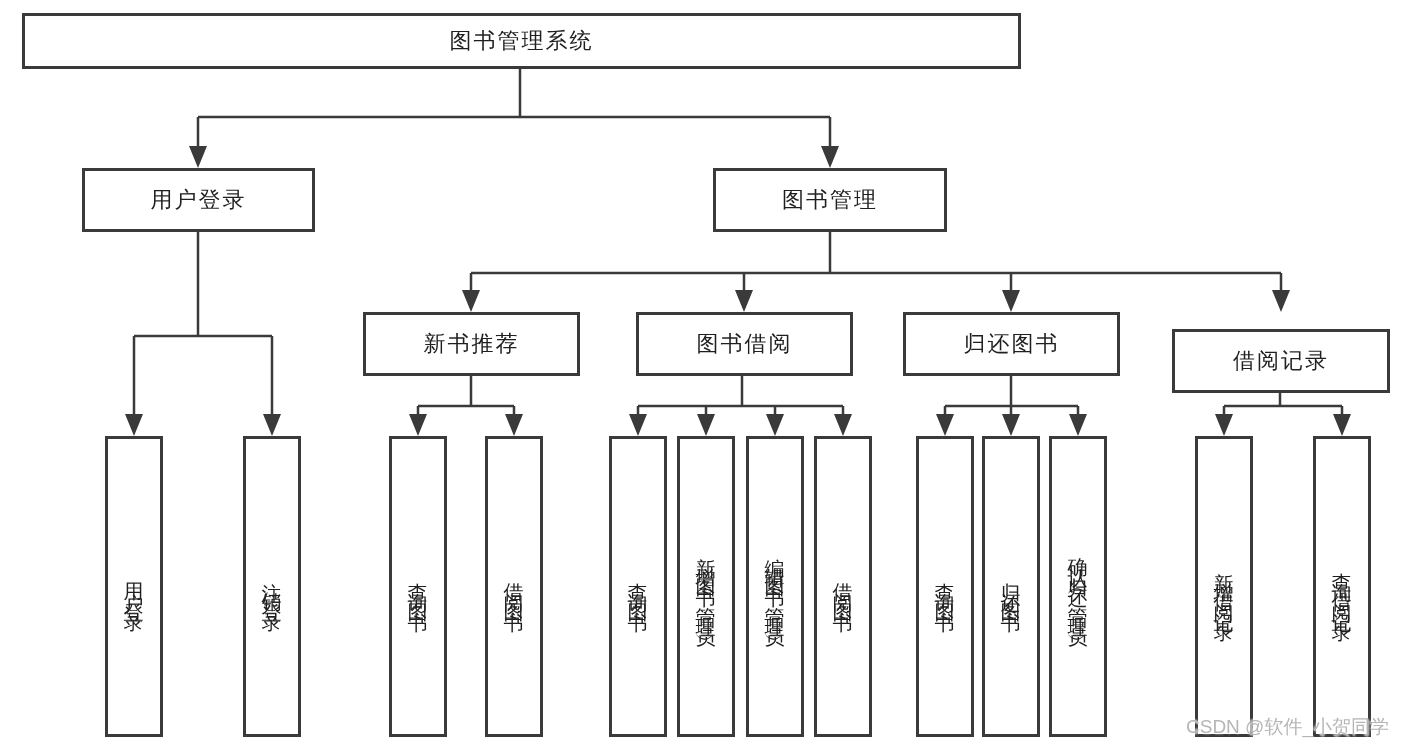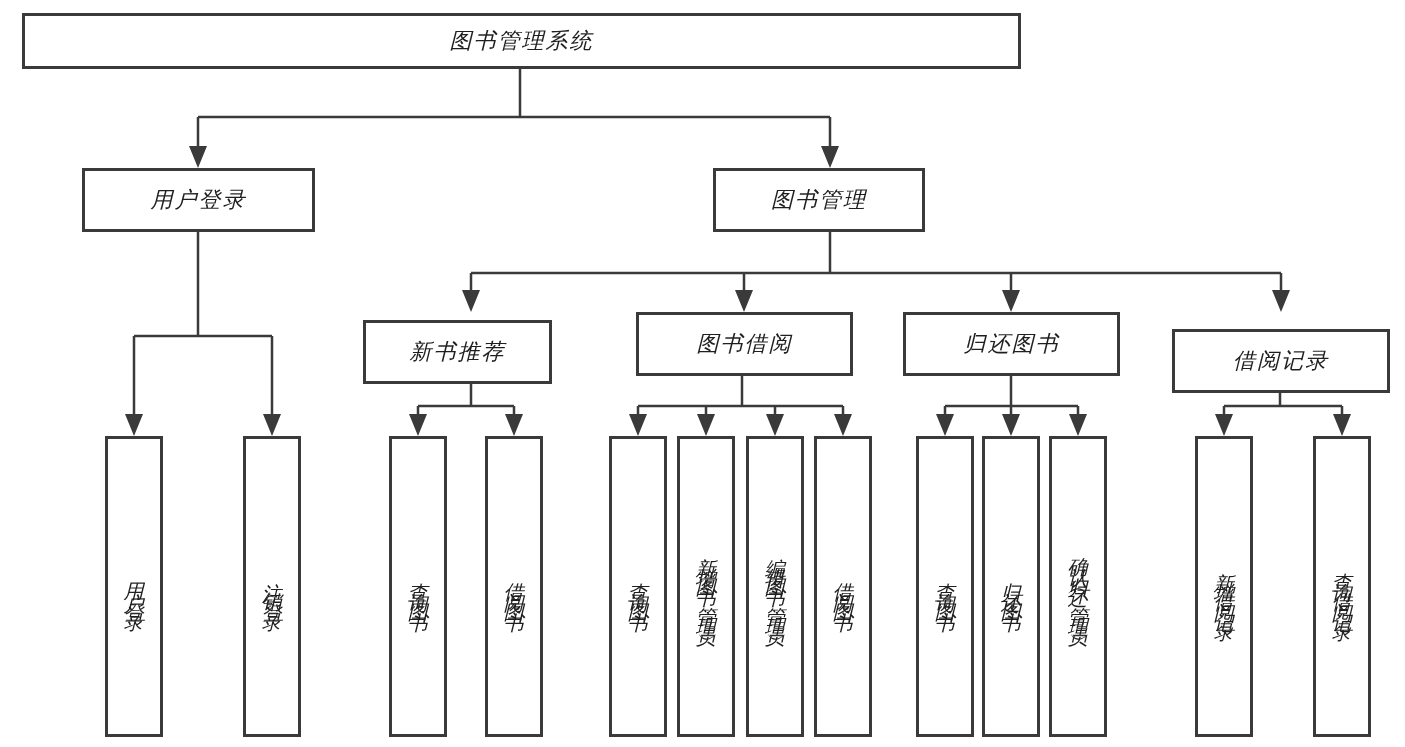--- a/index.html
+++ b/index.html
@@ -7,21 +7,20 @@
     padding: 0;
     background: #ffffff;
   }
   #stage {
     position: relative;
     width: 1405px;
     height: 747px;
     background: #ffffff;
     font-family: "Liberation Sans", "DejaVu Sans", sans-serif;
     overflow: hidden;
-    font-style: italic;
   }
   #connectors {
     position: absolute;
     left: 0;
     top: 0;
     z-index: 1;
   }
   .node {
     position: absolute;
     box-sizing: border-box;
@@ -101,25 +100,25 @@
              M1333 414 L1351 414 L1342 436 Z"></path>
   </svg>
 
   <div class="node node-h" style="left:22px; top:13px; width:999px; height:56px;">
     <span class="lbl">图书管理系统</span>
   </div>
 
   <div class="node node-h" style="left:82px; top:168px; width:233px; height:64px;">
     <span class="lbl">用户登录</span>
   </div>
-  <div class="node node-h" style="left:713px; top:168px; width:212px; height:64px;">
+  <div class="node node-h" style="left:713px; top:168px; width:234px; height:64px;">
     <span class="lbl">图书管理</span>
   </div>
 
-  <div class="node node-h" style="left:363px; top:320px; width:189px; height:64px;">
+  <div class="node node-h" style="left:363px; top:312px; width:217px; height:64px;">
     <span class="lbl">新书推荐</span>
   </div>
   <div class="node node-h" style="left:636px; top:312px; width:217px; height:64px;justify-content:center;">
     <span class="lbl">图书借阅</span>
   </div>
   <div class="node node-h" style="left:903px; top:312px; width:217px; height:64px;">
     <span class="lbl">归还图书</span>
   </div>
   <div class="node node-h" style="left:1172px; top:329px; width:218px; height:64px;">
     <span class="lbl">借阅记录</span>
@@ -162,14 +161,15 @@
     <span class="lbl">确认归还（管理员）</span>
   </div>
 
   <div class="node node-v" style="left:1195px; top:436px; width:58px; height:301px;">
     <span class="lbl">新增借阅记录</span>
   </div>
   <div class="node node-v" style="left:1313px; top:436px; width:58px; height:301px;">
     <span class="lbl">查询借阅记录</span>
   </div>
 
+  <div id="watermark">CSDN @软件_小贺同学</div>
 
 </div>
 
 </body></html>

